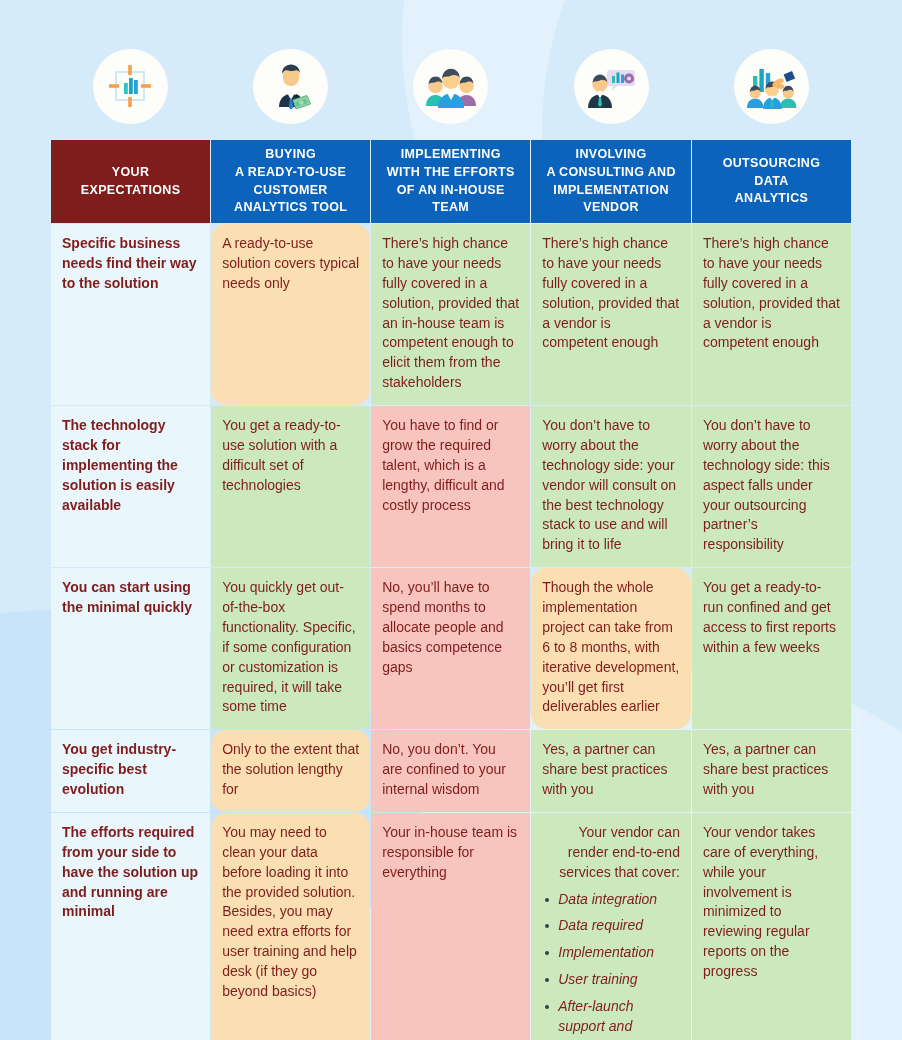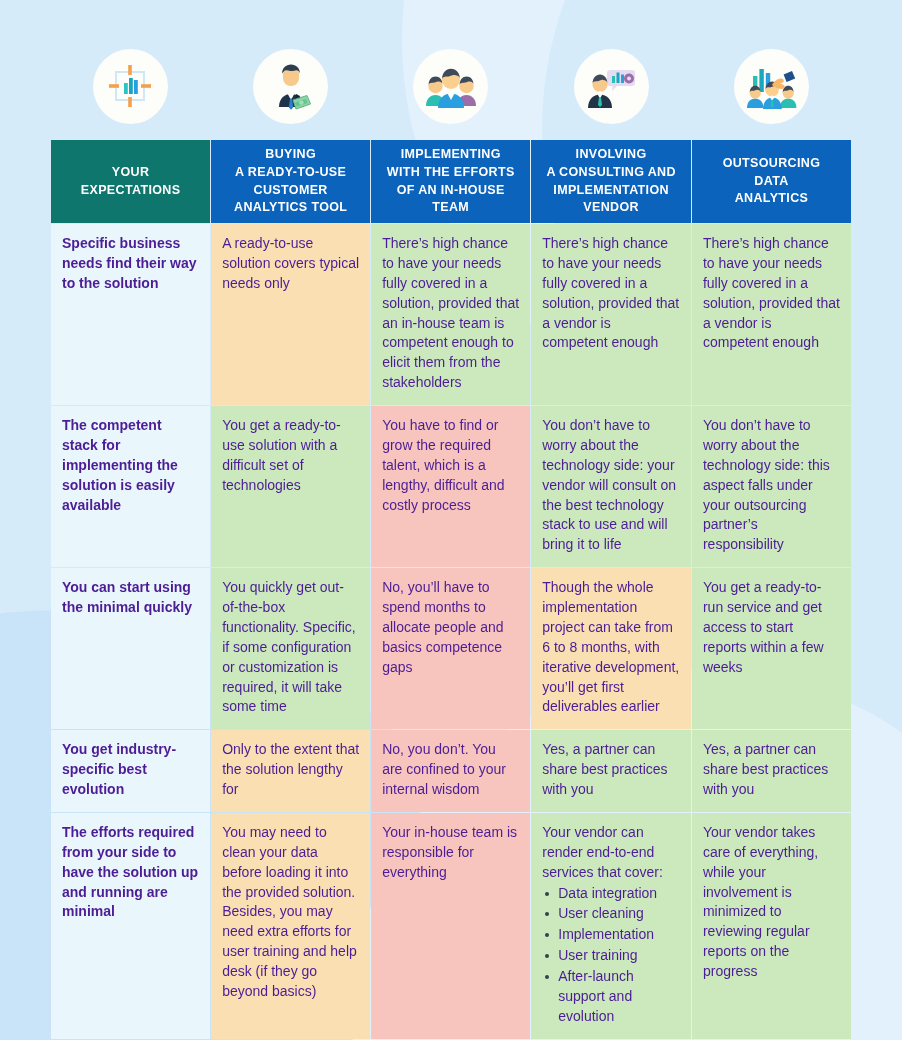--- a/index.html
+++ b/index.html
@@ -91,57 +91,58 @@
     letter-spacing: 0.35px;
     line-height: 1.42;
     text-align: center;
     vertical-align: middle;
     height: 78px;
     padding: 6px 5px;
     background: #0b63bb;
     text-transform: uppercase;
   }
   .cmp-table thead th.expectations-head {
-    background: #0f766e;
+    background: #7f1d1d;
   }
 
   .cmp-table tbody td {
     vertical-align: top;
     font-size: 14px;
     line-height: 1.42;
-    color: #4c1d95;
+    color: #7f1d1d;
     padding: 10px 11px 12px 11px;
   }
   td.c-expect {
     background: #e9f6fc;
     font-weight: bold;
     color: #2f3e4b;
   }
-  td.c-orange { background: #fadfb2; }
+  td.c-orange { background: #fadfb2; border-radius: 15px; }
   td.c-green  { background: #cbe9bc; }
   td.c-red    { background: #f7c5bd; }
 
   td ul {
     list-style: none;
     margin: 0; padding: 0;
   }
   td ul li {
     position: relative;
     padding-left: 16px;
-    margin-top: 1px;
+    margin-top: 7px;
+    font-style: italic;
   }
   td ul li::before {
     content: "";
     position: absolute;
     left: 3px; top: 8px;
     width: 4px; height: 4px;
     border-radius: 50%;
     background: #33424e;
   }
-  .cell-lead { display: block; }
+  .cell-lead { display: block; text-align: right; }
 </style>
 </head>
 <body>
 
 <div class="bg-deco">
   <div class="bg-arc-1"></div>
   <div class="bg-arc-2"></div>
   <div class="bg-arc-3"></div>
   <div class="bg-arc-4"></div>
 </div>
@@ -283,52 +284,52 @@
 
     <tr>
       <td class="c-expect">Specific business needs find their way to the solution</td>
       <td class="c-orange">A ready-to-use solution covers typical needs only</td>
       <td class="c-green">There’s high chance to have your needs fully covered in a solution, provided that an in-house team is competent enough to elicit them from the stakeholders</td>
       <td class="c-green">There’s high chance to have your needs fully covered in a solution, provided that a vendor is competent enough</td>
       <td class="c-green">There’s high chance to have your needs fully covered in a solution, provided that a vendor is competent enough</td>
     </tr>
 
     <tr>
-      <td class="c-expect">The competent stack for implementing the solution is easily available</td>
+      <td class="c-expect">The technology stack for implementing the solution is easily available</td>
       <td class="c-green">You get a ready-to-use solution with a difficult set of technologies</td>
       <td class="c-red">You have to find or grow the required talent, which is a lengthy, difficult and costly process</td>
       <td class="c-green">You don’t have to worry about the technology side: your vendor will consult on the best technology stack to use and will bring it to life</td>
       <td class="c-green">You don’t have to worry about the technology side: this aspect falls under your outsourcing partner’s responsibility</td>
     </tr>
 
     <tr>
       <td class="c-expect">You can start using the minimal quickly</td>
       <td class="c-green">You quickly get out-of-the-box functionality. Specific, if some configuration or customization is required, it will take some time</td>
       <td class="c-red">No, you’ll have to spend months to allocate people and basics competence gaps</td>
       <td class="c-orange">Though the whole implementation project can take from 6 to 8 months, with iterative development, you’ll get first deliverables earlier</td>
-      <td class="c-green">You get a ready-to-run service and get access to start reports within a few weeks</td>
+      <td class="c-green">You get a ready-to-run confined and get access to first reports within a few weeks</td>
     </tr>
 
     <tr>
       <td class="c-expect">You get industry-specific best evolution</td>
       <td class="c-orange">Only to the extent that the solution lengthy for</td>
       <td class="c-red">No, you don’t. You are confined to your internal wisdom</td>
       <td class="c-green">Yes, a partner can share best practices with you</td>
       <td class="c-green">Yes, a partner can share best practices with you</td>
     </tr>
 
     <tr>
       <td class="c-expect">The efforts required from your side to have the solution up and running are minimal</td>
       <td class="c-orange">You may need to clean your data before loading it into the provided solution. Besides, you may need extra efforts for user training and help desk (if they go beyond basics)</td>
       <td class="c-red">Your in-house team is responsible for everything</td>
       <td class="c-green">
         <span class="cell-lead">Your vendor can render end-to-end services that cover:</span>
         <ul>
           <li>Data integration</li>
-          <li>User cleaning</li>
+          <li>Data required</li>
           <li>Implementation</li>
           <li>User training</li>
           <li>After-launch support and evolution</li>
         </ul>
       </td>
       <td class="c-green">Your vendor takes care of everything, while your involvement is minimized to reviewing regular reports on the progress</td>
     </tr>
 
   </tbody>
 </table>

